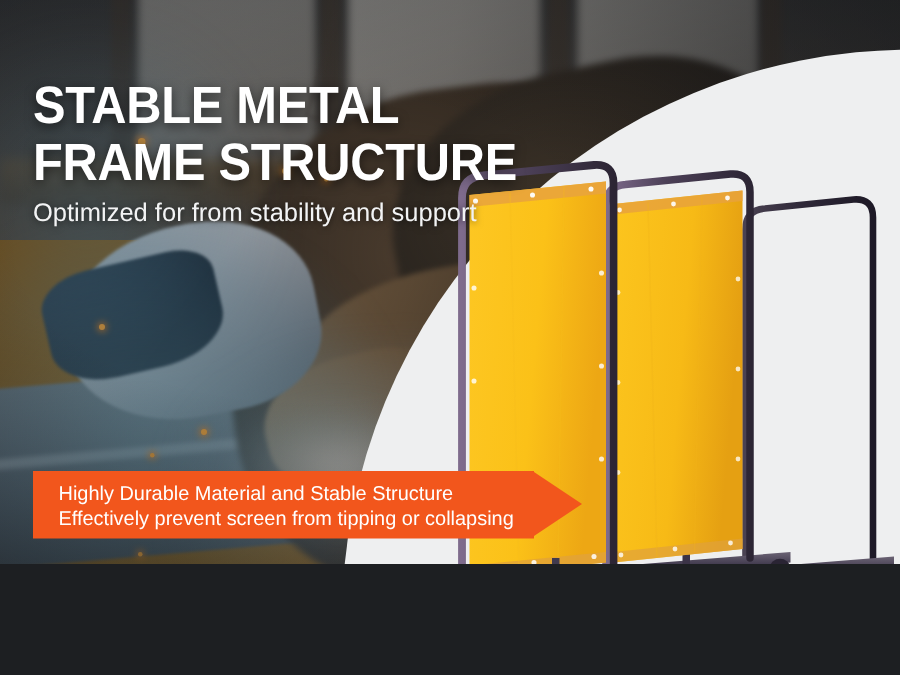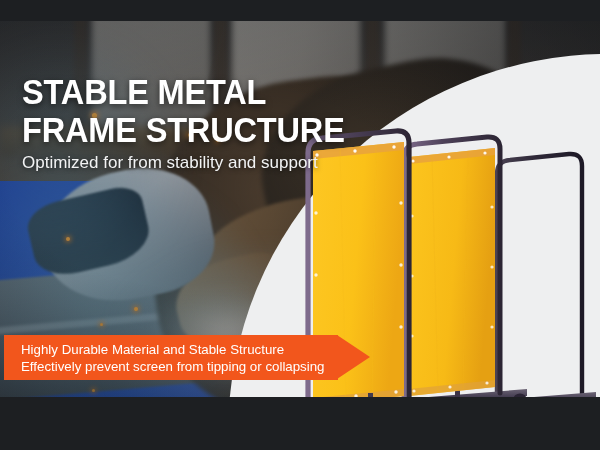--- a/index.html
+++ b/index.html
@@ -3,22 +3,21 @@
 <meta charset="utf-8">
 <style>
   html,body{margin:0;padding:0;}
   body{
     width:600px;height:450px;overflow:hidden;
     font-family:"Liberation Sans","DejaVu Sans",sans-serif;
     background:#1d1f22;
   }
   #banner{
     position:relative;width:600px;height:376px;overflow:hidden;
-    background:#1d4ed8;
-    margin-top:21px;
+    background:#a16207;
   }
 
   
   .photo{position:absolute;inset:0;overflow:hidden;}
   .ph-wall{
     position:absolute;left:0;top:0;width:600px;height:160px;
     background:
       linear-gradient(180deg,#3b3a38 0%,#4a443d 55%,#5b4a38 100%);
   }
   .ph-winA{position:absolute;left:92px;top:-6px;width:118px;height:120px;
@@ -112,21 +111,21 @@
     text-shadow:0 2px 7px rgba(0,0,0,.55);
     white-space:pre-line;
   }
   .subhead{
     position:absolute;left:22px;top:131px;width:330px;
     color:#f2f3f4;font-size:17px;line-height:22px;font-weight:normal;
     text-shadow:0 1px 5px rgba(0,0,0,.6);
   }
 
   
-  .callout{position:absolute;left:4px;top:314px;width:366px;height:45px;}
+  .callout{position:absolute;left:22px;top:314px;width:366px;height:45px;}
   .callout-body{position:absolute;left:0;top:0;width:334px;height:45px;background:#f2561c;}
   .callout-arrow{position:absolute;left:333px;top:0;width:0;height:0;
     border-top:22.5px solid transparent;border-bottom:22.5px solid transparent;
     border-left:33px solid #f2561c;}
   .callout-text{position:absolute;left:17px;top:6px;width:316px;
     color:#ffffff;font-size:13.3px;line-height:17px;white-space:pre-line;}
 </style>
 </head>
 <body>
 

